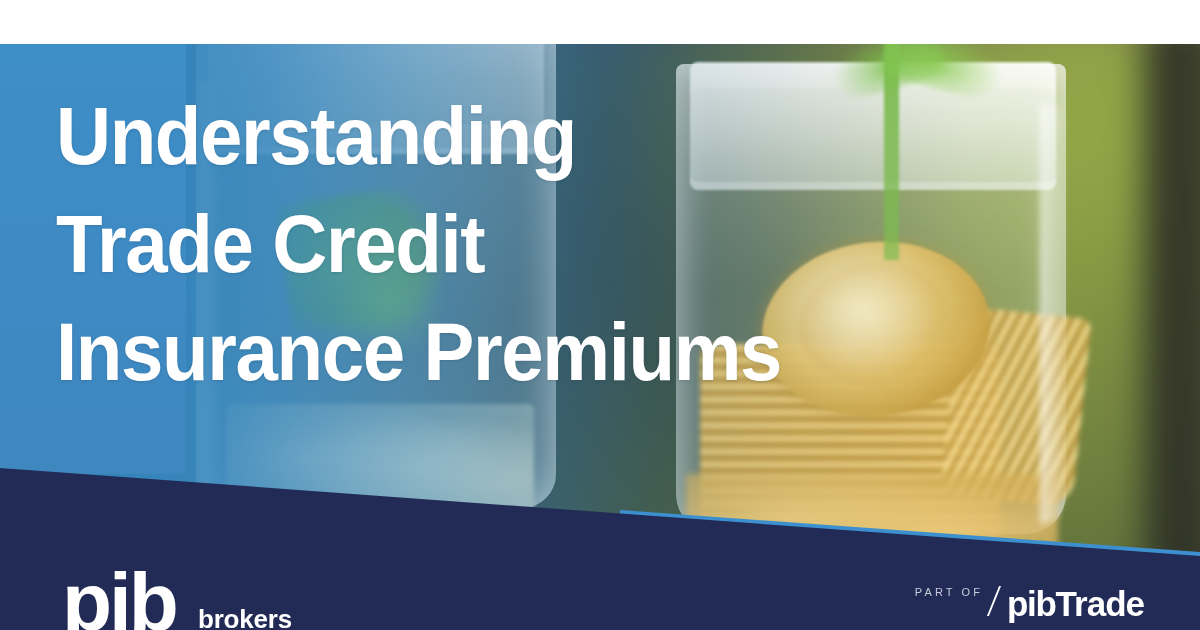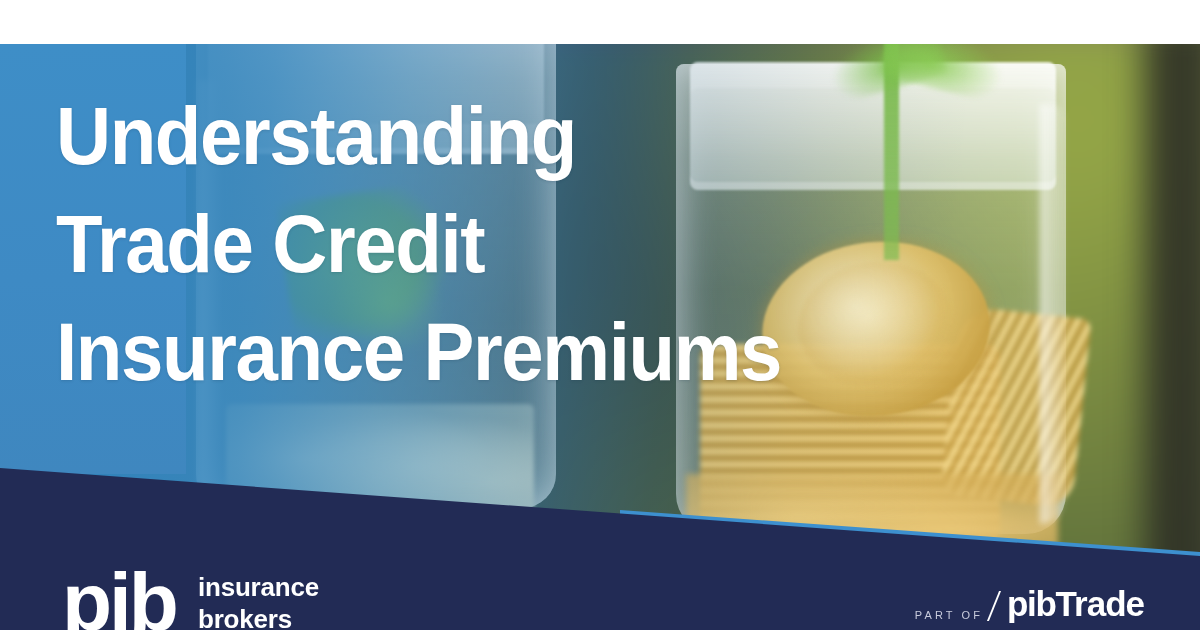--- a/index.html
+++ b/index.html
@@ -270,21 +270,21 @@
     letter-spacing: -0.2px;
     padding-top: 4px;
   }
 
   
   .partof {
     position: absolute;
     right: 56px;
     bottom: 30px;
     display: flex;
-    align-items: flex-end;
+    align-items: flex-start;
     gap: 9px;
   }
   .partof-label {
     color: #c9ccdd;
     font-size: 11px;
     font-weight: 400;
     letter-spacing: 3.1px;
   }
   .partof-slash {
     display: inline-block;
@@ -337,21 +337,21 @@
 
   <div class="headline">Understanding
 Trade Credit
 Insurance Premiums</div>
 
   <div class="stripe-blue"></div>
   <div class="band-navy"></div>
 
   <div class="logo">
     <span class="logo-mark">pib</span>
-    <span class="logo-words"><span>insurance</span><br><span>brokers</span></span>
+    <span class="logo-words"><br><span>brokers</span></span>
   </div>
 
   <div class="partof">
     <span class="partof-label">PART OF</span>
     <span class="partof-slash"></span>
     <span class="partof-mark"><span>pib</span><span class="grp">Trade</span></span>
   </div>
 
 </div>
 

